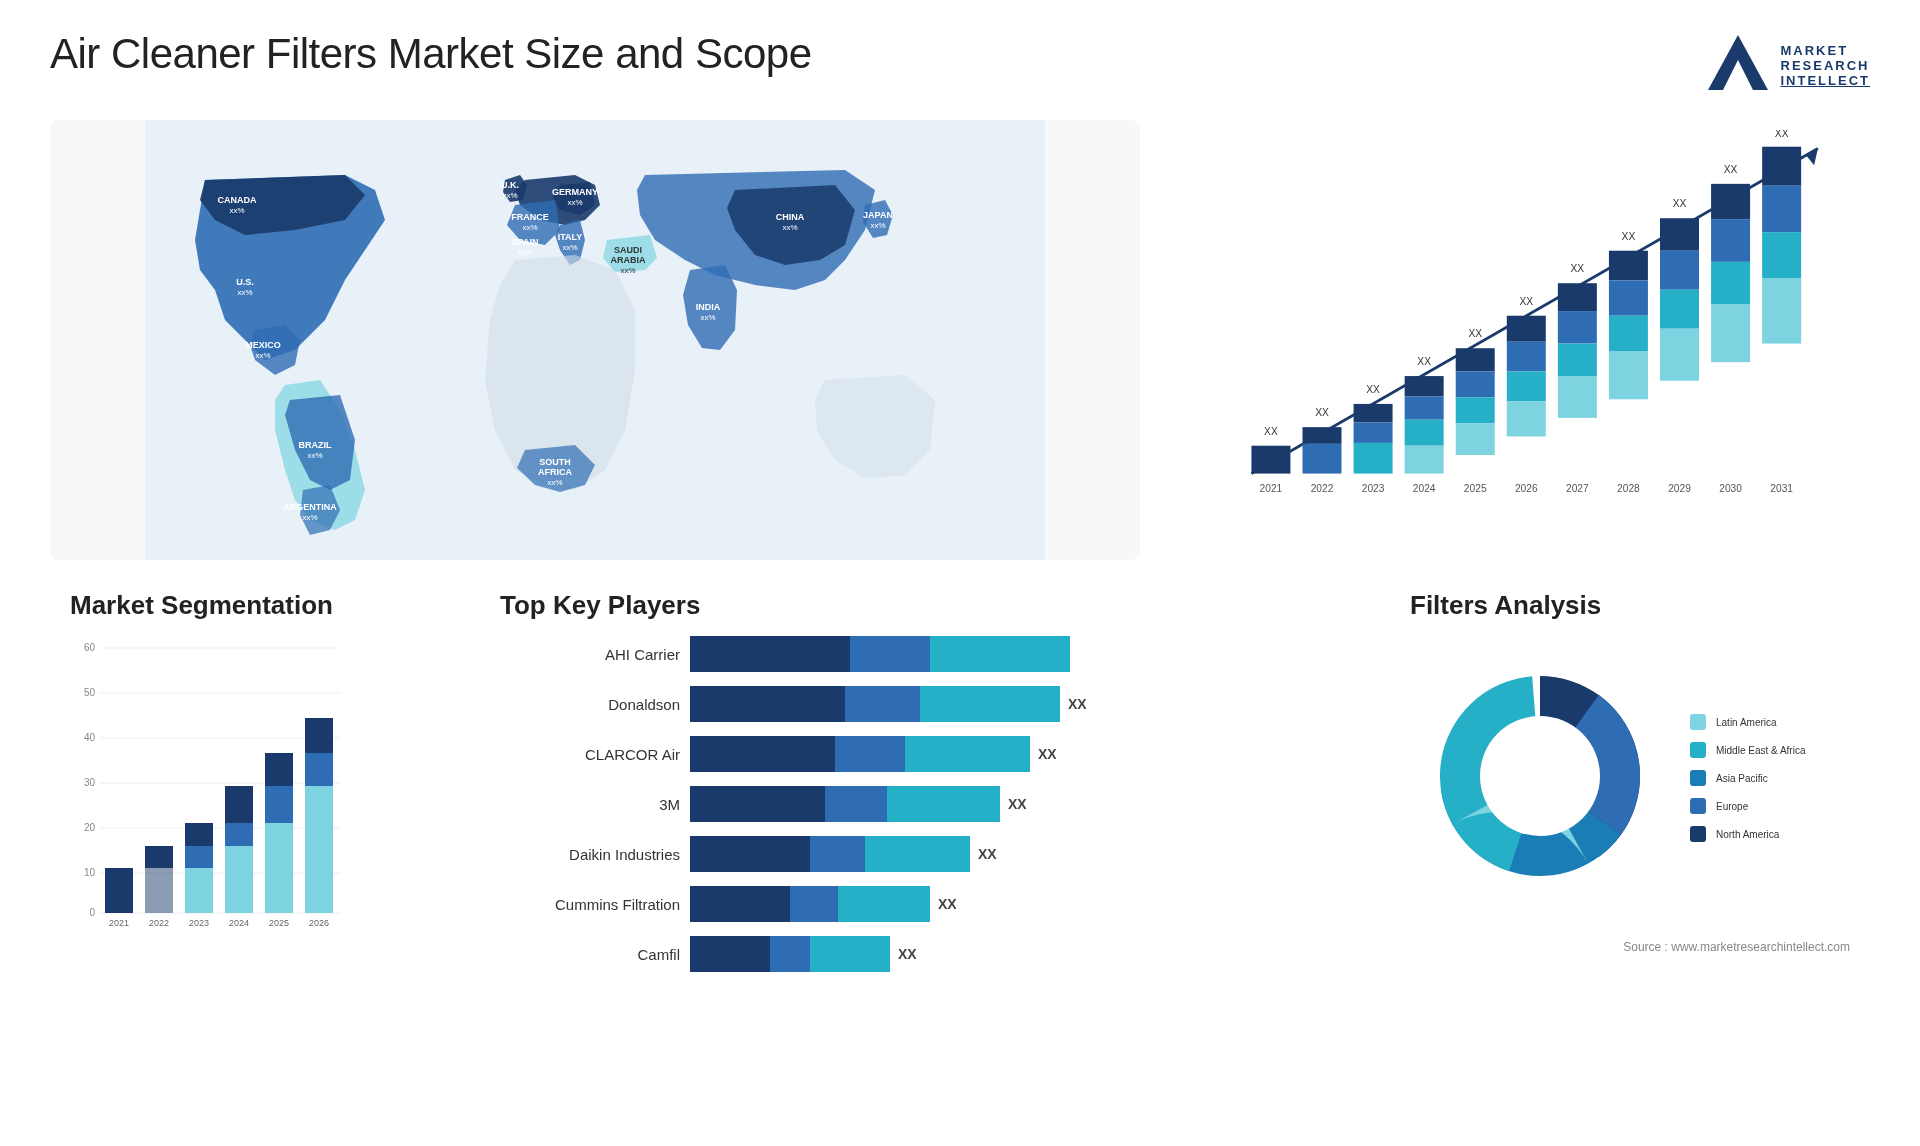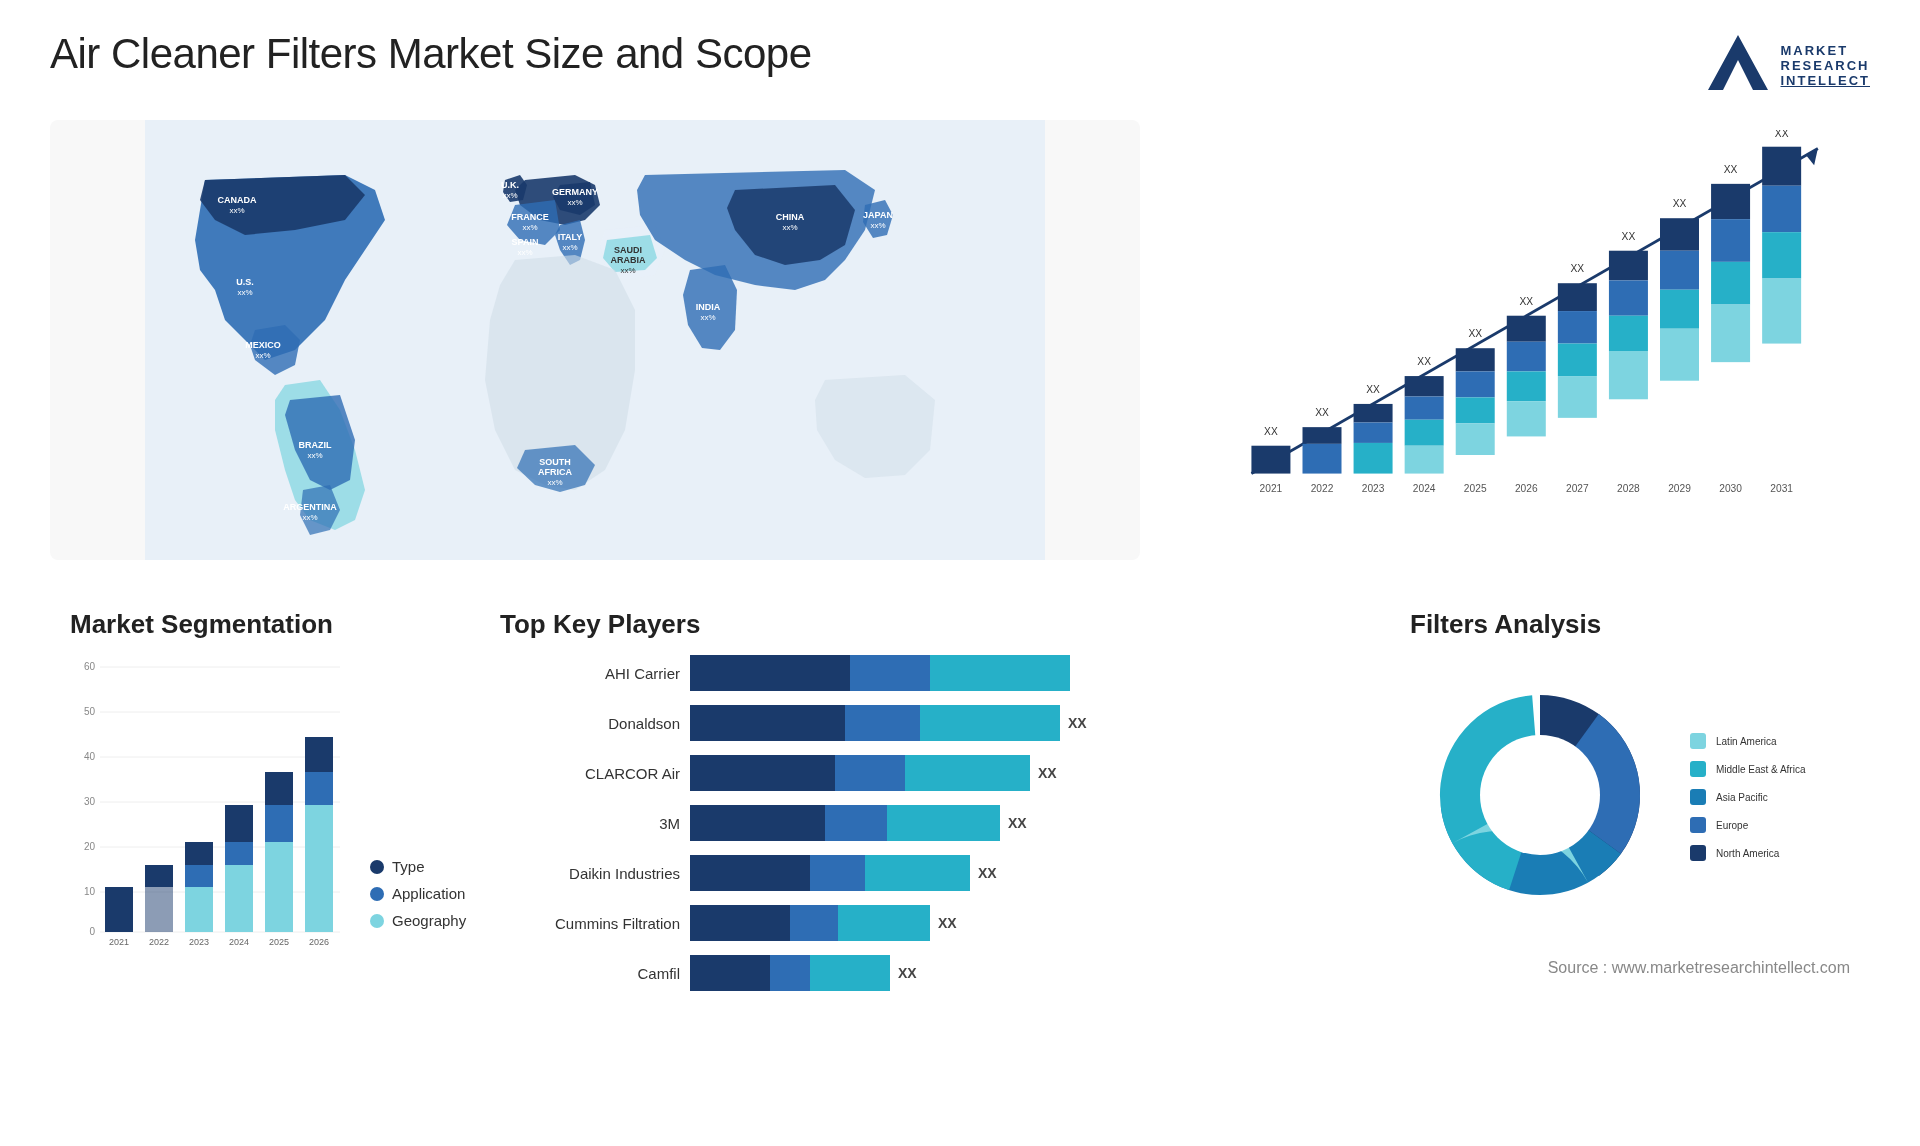--- a/index.html
+++ b/index.html
@@ -98,21 +98,20 @@
     .segmentation-panel {
       width: 400px;
       padding: 10px 20px;
     }
 
     .section-title {
       font-size: 26px;
       font-weight: 700;
       color: #222;
       margin-bottom: 15px;
-      margin-top: 19px;
     }
 
     .seg-chart-container {
       display: flex;
       gap: 20px;
       align-items: flex-end;
     }
 
     .seg-svg-wrap {
       flex: 1;
@@ -226,21 +225,21 @@
 
     .reg-legend-dot {
       width: 16px;
       height: 16px;
       border-radius: 3px;
       flex-shrink: 0;
     }
 
     .source-text {
       text-align: right;
-      font-size: 16px;
+      font-size: 12px;
       color: #888;
       margin-top: 5px;
     }
 
     
     .logo-wrapper {
       display: flex;
       align-items: center;
       gap: 8px;
     }
@@ -490,34 +489,20 @@
             <rect x="195" y="150" width="28" height="37" fill="#2e6db4"></rect>
             <rect x="195" y="187" width="28" height="90" fill="#7dd4e0"></rect>
             <text x="209" y="290" font-size="9" fill="#666" text-anchor="middle">2025</text>
 
             <rect x="235" y="82" width="28" height="35" fill="#1a3a6b"></rect>
             <rect x="235" y="117" width="28" height="33" fill="#2e6db4"></rect>
             <rect x="235" y="150" width="28" height="127" fill="#7dd4e0"></rect>
             <text x="249" y="290" font-size="9" fill="#666" text-anchor="middle">2026</text>
           </svg>
         </div>
-        <div class="seg-legend">
-          <div class="legend-item">
-            <div class="legend-dot" style="background:#1a3a6b;"></div>
-            <span>Type</span>
-          </div>
-          <div class="legend-item">
-            <div class="legend-dot" style="background:#2e6db4;"></div>
-            <span>Application</span>
-          </div>
-          <div class="legend-item">
-            <div class="legend-dot" style="background:#7dd4e0;"></div>
-            <span>Geography</span>
-          </div>
-        </div>
       </div>
     </div>
 
     <div class="players-panel">
       <div class="section-title">Top Key Players</div>
 
       <div class="player-row">
         <div class="player-name">AHI Carrier</div>
         <div class="player-bar-wrap">
           <div class="player-bar" style="width:380px;">

